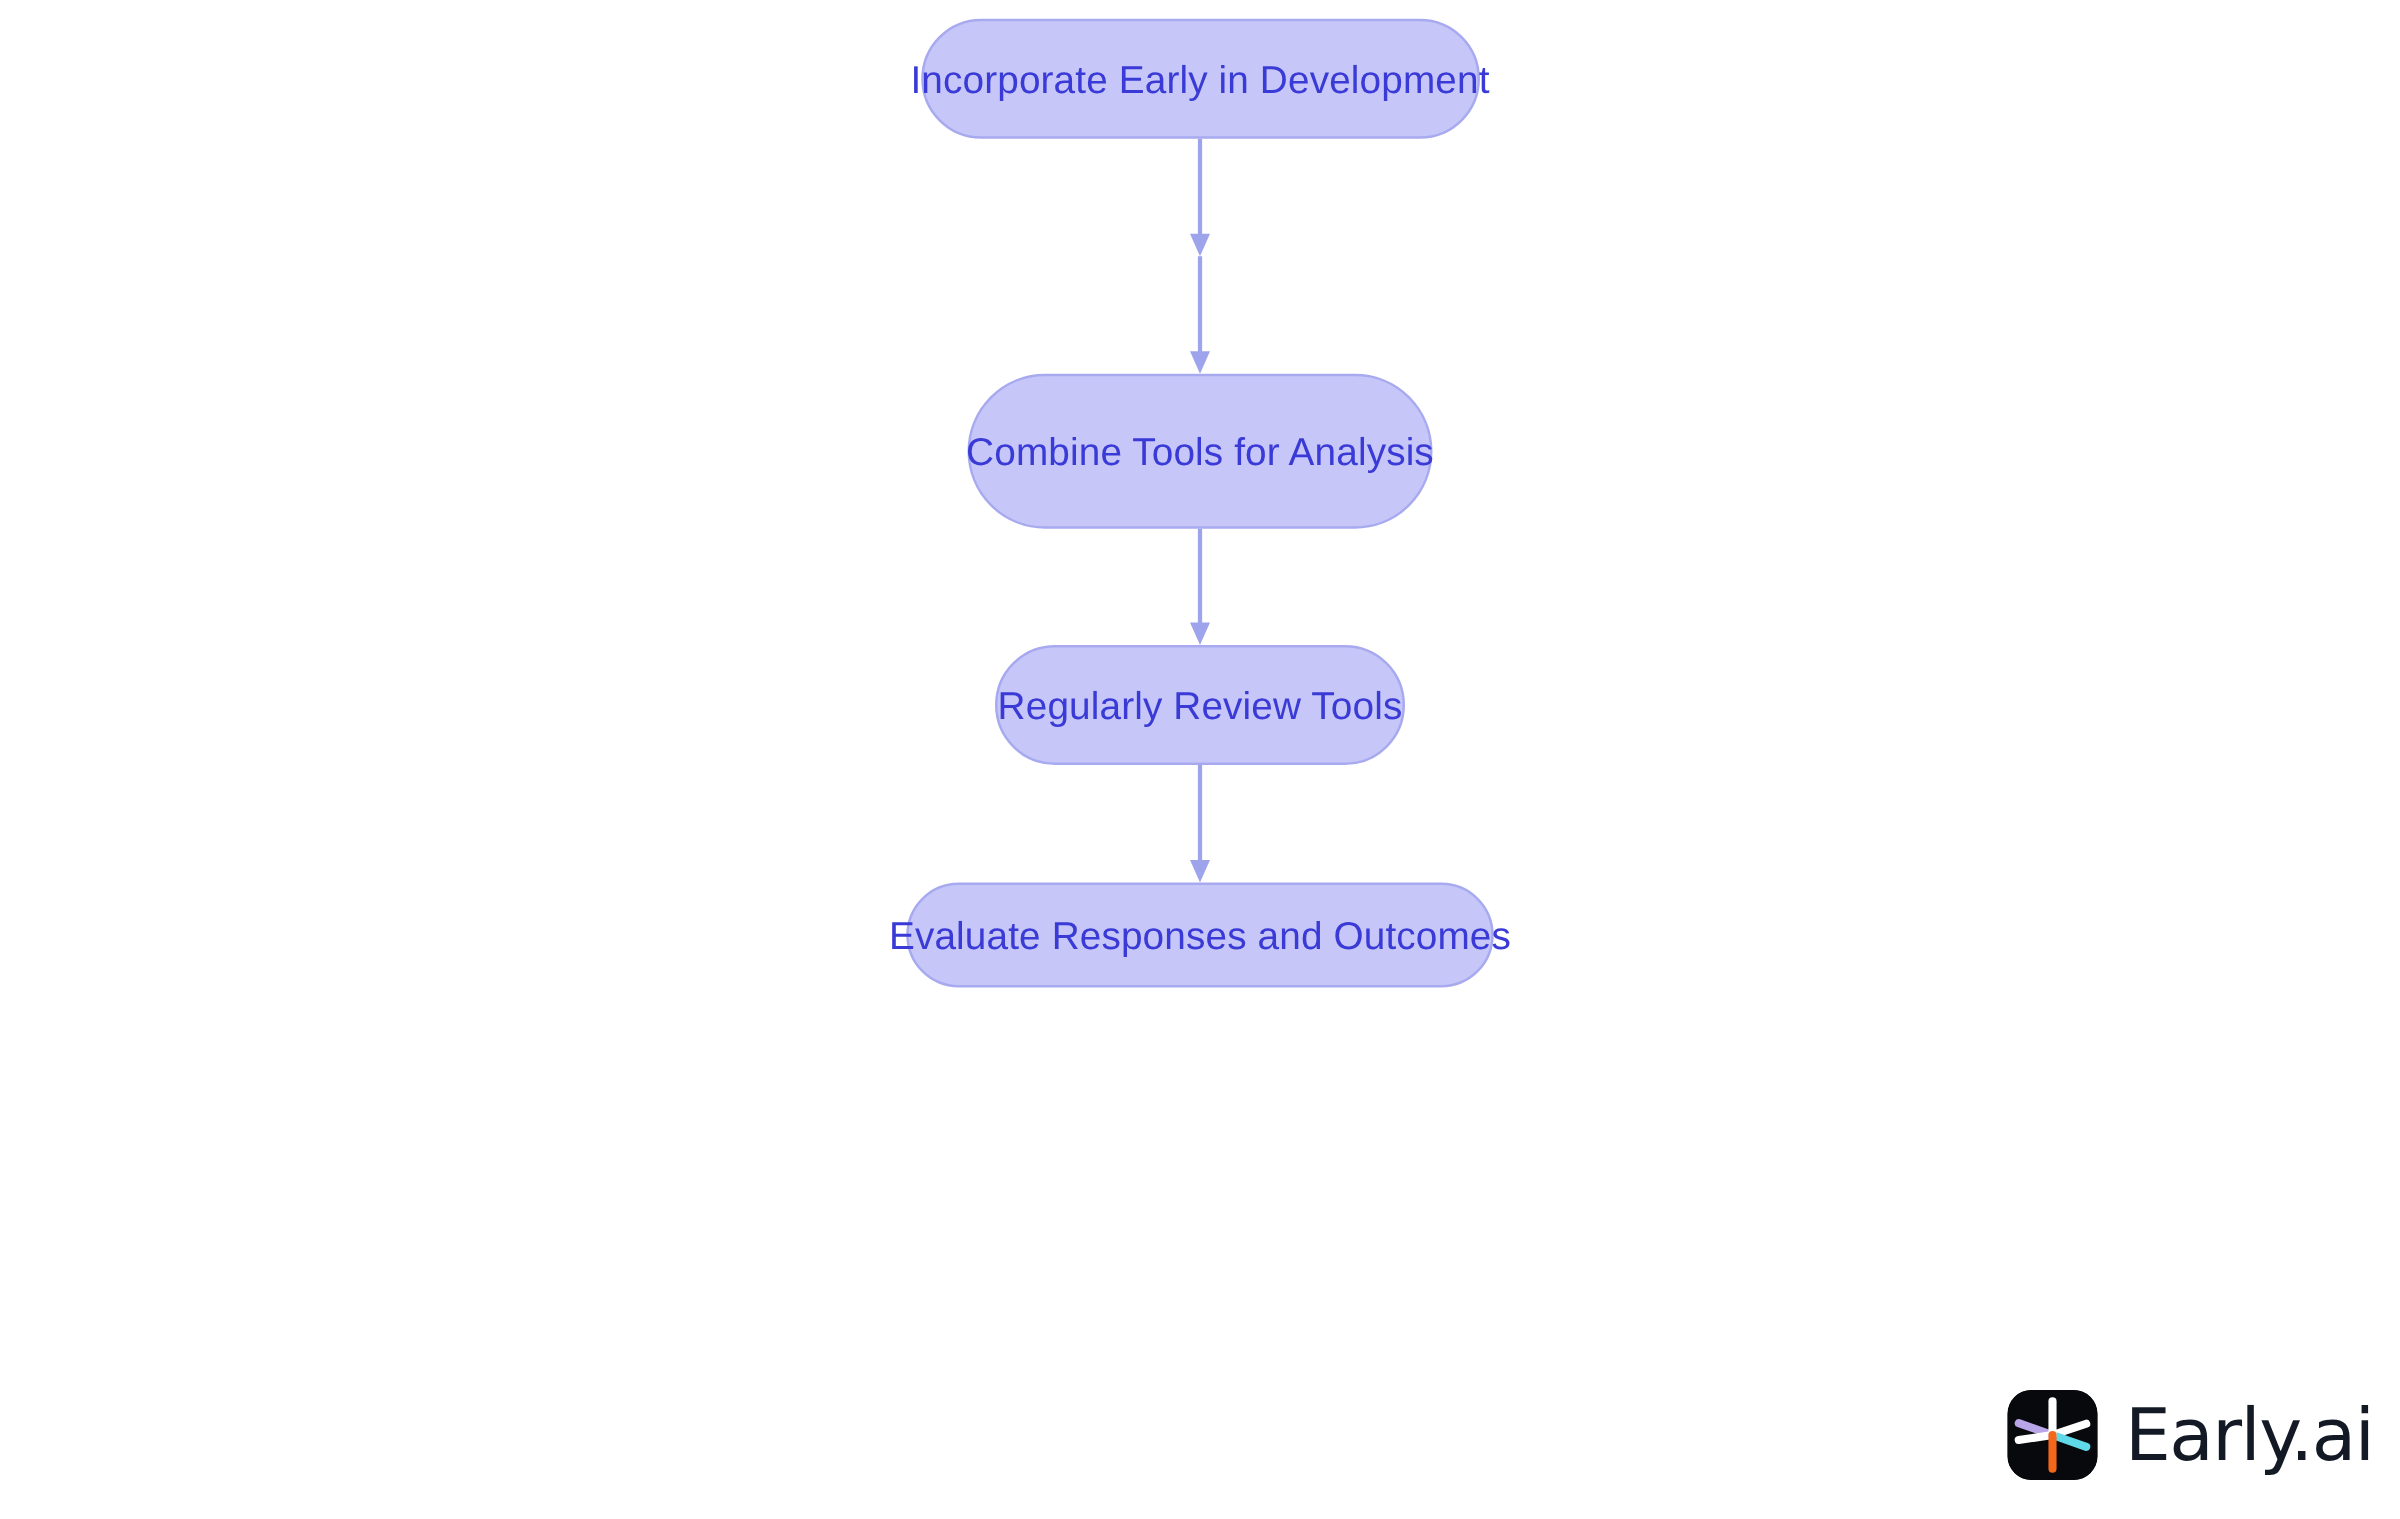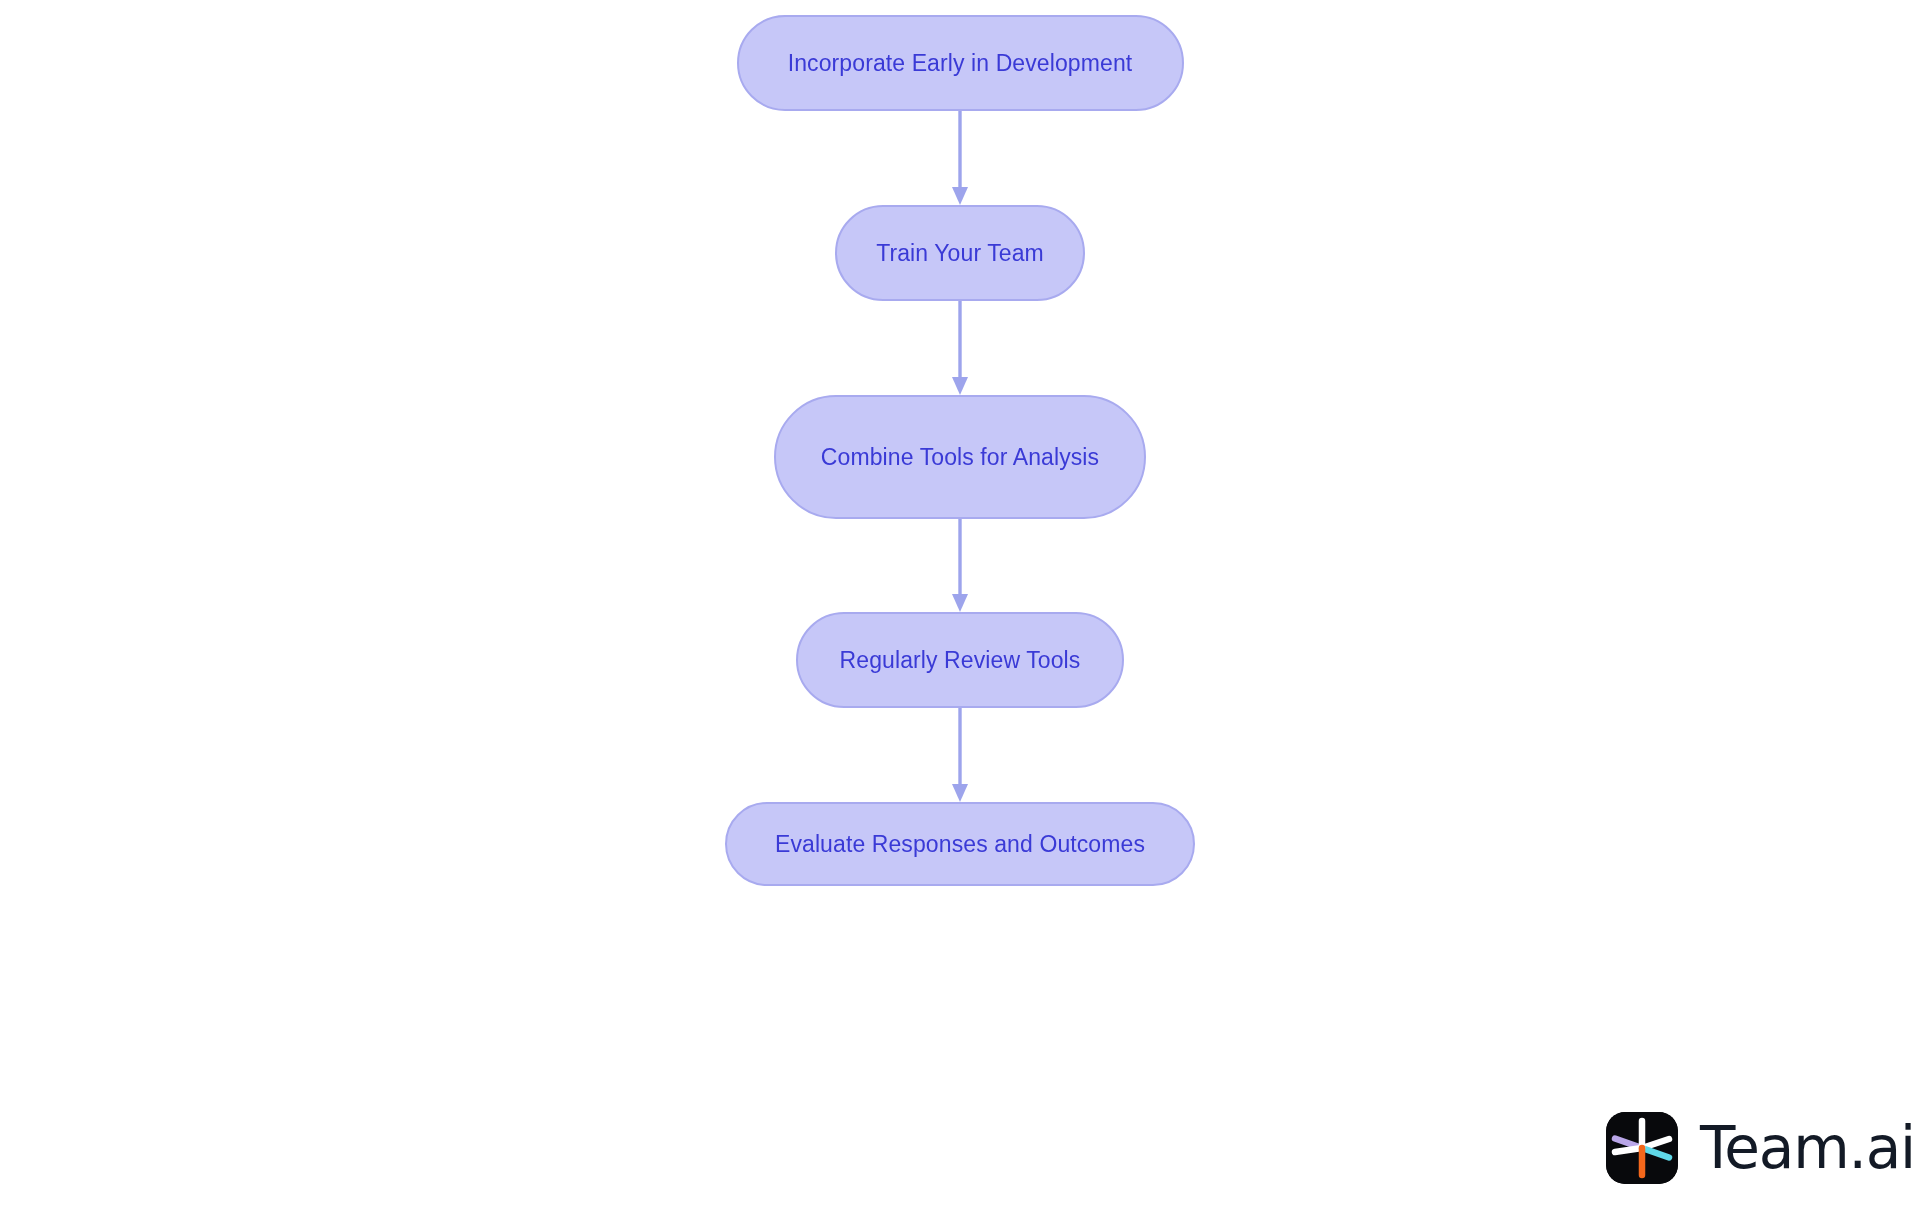--- a/index.html
+++ b/index.html
@@ -36,21 +36,21 @@
     align-items: center;
   }
 
   
   .node {
     box-sizing: border-box;
     background: #c6c7f8;
     border: 2px solid #a8aaef;
     border-radius: 999px;
     color: #3a3ad6;
-    font-size: 23px;
+    font-size: 31px;
     font-weight: 400;
     letter-spacing: 0.1px;
     display: flex;
     align-items: center;
     justify-content: center;
     text-align: center;
     white-space: nowrap;
     line-height: 1;
     padding: 0 30px;
   }
@@ -106,23 +106,20 @@
 
     <div class="node" style="width:447px;height:96px;margin-top:15px;">
       <span class="node-label">Incorporate Early in Development</span>
     </div>
 
     <svg class="connector" width="20" height="94" viewBox="0 0 20 94" aria-hidden="true">
       <line class="connector-line" x1="10" y1="0" x2="10" y2="78"></line>
       <polygon class="connector-head" points="2,76 18,76 10,94"></polygon>
     </svg>
 
-    <div class="node" style="width:250px;height:96px;">
-      <span class="node-label">Train Your Team</span>
-    </div>
 
     <svg class="connector" width="20" height="94" viewBox="0 0 20 94" aria-hidden="true">
       <line class="connector-line" x1="10" y1="0" x2="10" y2="78"></line>
       <polygon class="connector-head" points="2,76 18,76 10,94"></polygon>
     </svg>
 
     <div class="node" style="width:372px;height:124px;">
       <span class="node-label">Combine Tools for Analysis</span>
     </div>
 
@@ -160,14 +157,14 @@
       <line x1="9" y1="40" x2="36" y2="36" stroke="#ffffff" stroke-width="6.5"></line>
 
       <line x1="36" y1="36" x2="63" y2="45.5" stroke="#5fd8e8" stroke-width="6.5"></line>
 
       <line x1="36" y1="9" x2="36" y2="36" stroke="#ffffff" stroke-width="6.5"></line>
 
       <line x1="36" y1="36" x2="36" y2="63" stroke="#f4671b" stroke-width="6.5"></line>
     </g>
   </svg>
 
-  <div class="logo-wordmark">Team.ai</div>
+  <div class="logo-wordmark">Early.ai</div>
 </div>
 
 </body></html>

